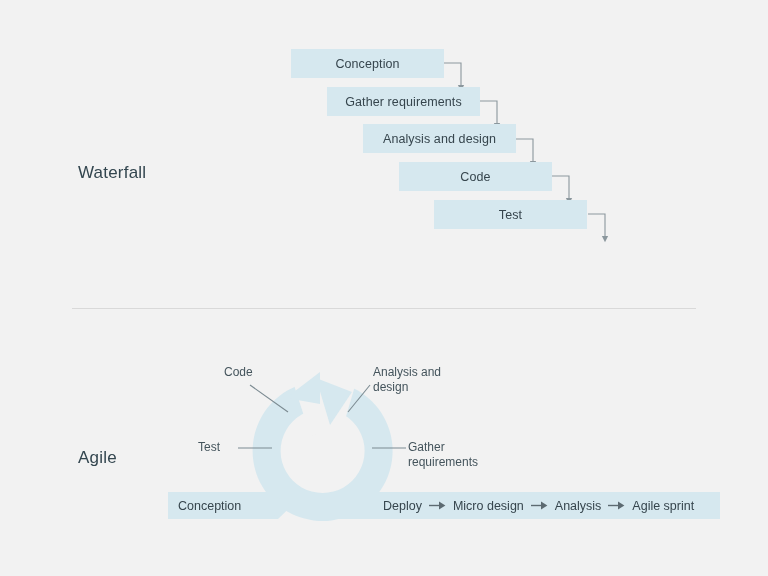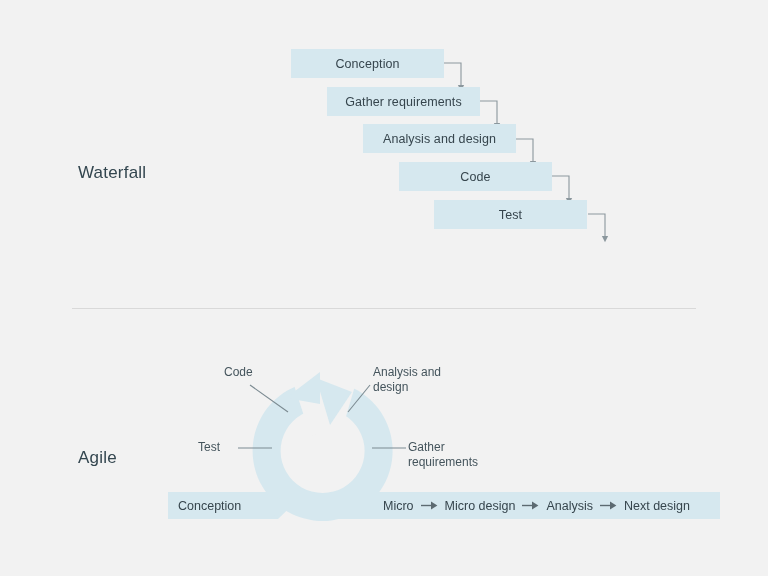--- a/index.html
+++ b/index.html
@@ -197,37 +197,37 @@
   <div class="ag-label" id="ag-label-code">Code</div>
   <div class="ag-label" id="ag-label-analysis">Analysis and design</div>
   <div class="ag-label" id="ag-label-test">Test</div>
   <div class="ag-label" id="ag-label-gather">Gather requirements</div>
 
   <div id="conception-banner">
     <span class="banner-text">Conception</span>
   </div>
 
   <div id="deploy-bar">
-    <span class="step-text">Micro</span>
+    <span class="step-text">Deploy</span>
     <span class="step-arrow">
       <svg width="17" height="9" viewBox="0 0 17 9">
         <path d="M0,4.5 L11,4.5" stroke="#5c6a71" stroke-width="1.4"></path>
         <path d="M10,0.6 L16.4,4.5 L10,8.4 z" fill="#5c6a71"></path>
       </svg>
     </span>
     <span class="step-text">Micro design</span>
     <span class="step-arrow">
       <svg width="17" height="9" viewBox="0 0 17 9">
         <path d="M0,4.5 L11,4.5" stroke="#5c6a71" stroke-width="1.4"></path>
         <path d="M10,0.6 L16.4,4.5 L10,8.4 z" fill="#5c6a71"></path>
       </svg>
     </span>
     <span class="step-text">Analysis</span>
     <span class="step-arrow">
       <svg width="17" height="9" viewBox="0 0 17 9">
         <path d="M0,4.5 L11,4.5" stroke="#5c6a71" stroke-width="1.4"></path>
         <path d="M10,0.6 L16.4,4.5 L10,8.4 z" fill="#5c6a71"></path>
       </svg>
     </span>
-    <span class="step-text">Next design</span>
+    <span class="step-text">Agile sprint</span>
   </div>
 
 </div>
 
 </body></html>

